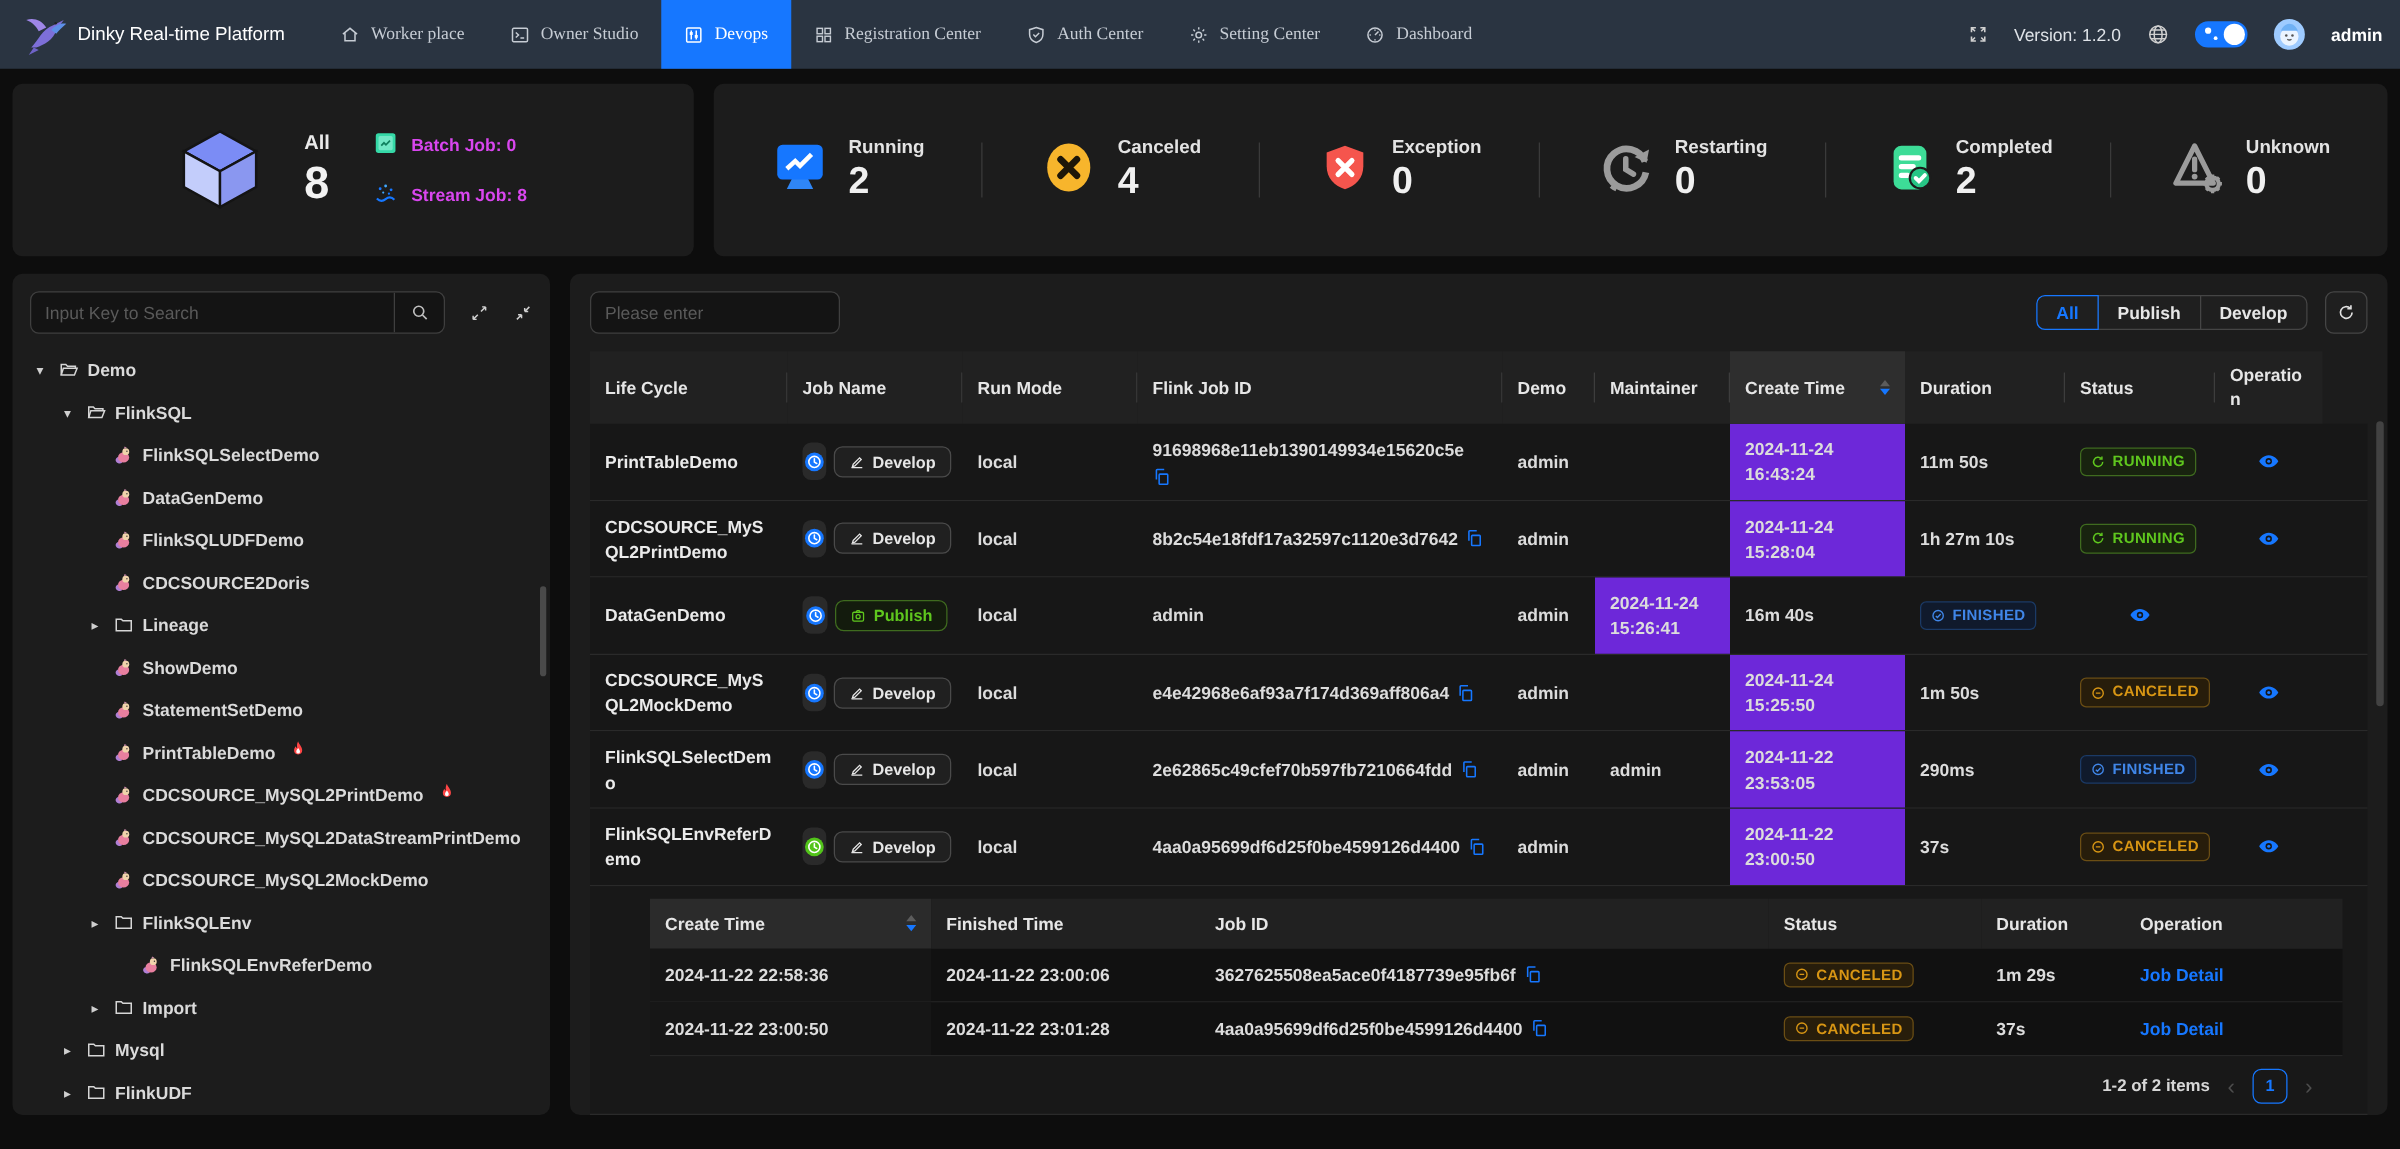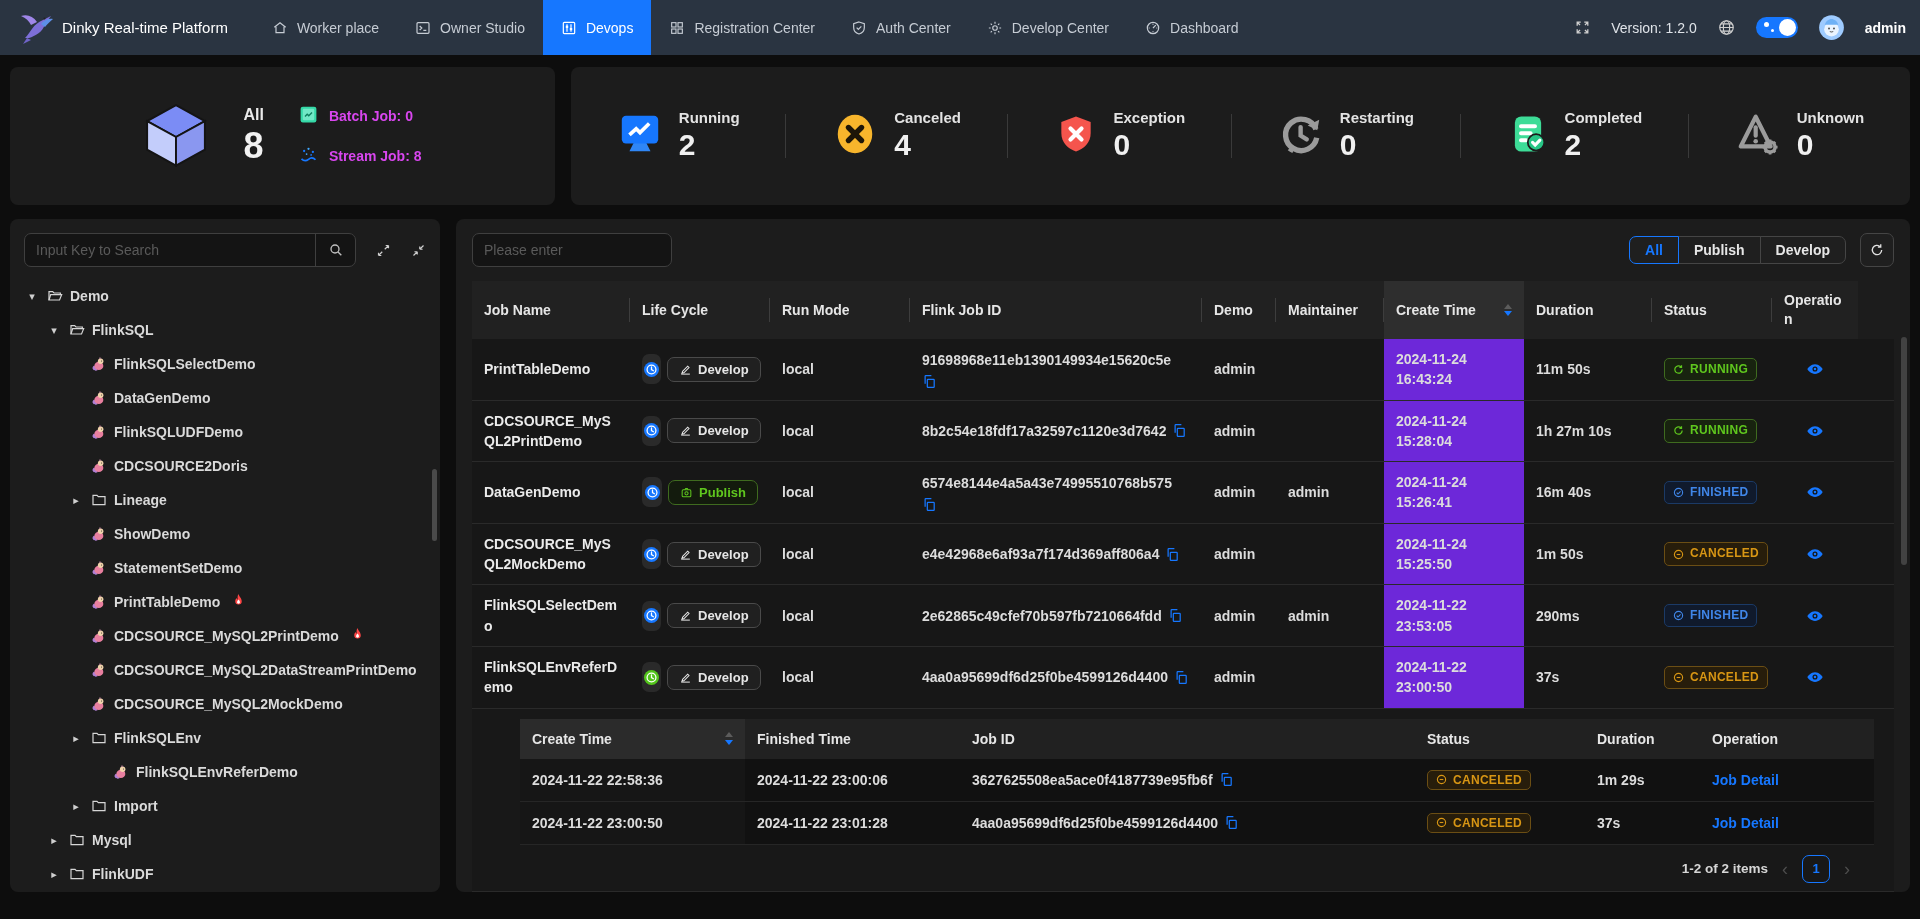--- a/index.html
+++ b/index.html
@@ -4,21 +4,21 @@
 <style>
   * { margin:0; padding:0; box-sizing:border-box; }
   html,body { background:#0d0d0d; }
   body { font-family:"Liberation Sans", sans-serif; color:#d9d9d9; }
   .page { position:relative; width:1920px; height:919px; overflow:hidden; background:#0d0d0d; }
 
   
   .navbar { display:flex; align-items:center; height:55px; background:#2a3441; padding:0 14px; }
   .logo { display:grid; place-items:center; width:46px; }
   .brand { color:#fff; font-size:15px; font-weight:400; margin:0 26px 0 2px; white-space:nowrap; }
-  .nav-items { display:flex; height:55px; }
+  .nav-items { display:flex; height:55px;font-family:Liberation Serif, serif; }
   .nav-item { display:flex; align-items:center; gap:9px; padding:0 18px; color:#c6ccd4; font-size:14px; cursor:pointer; white-space:nowrap; }
   .nav-item.active { background:#1677ff; color:#fff; }
   .nav-item .nico { display:grid; place-items:center; }
   .nav-right { margin-left:auto; display:flex; align-items:center; gap:20px; color:#dfe3e8; font-size:14px; }
   .toggle { position:relative; width:42px; height:21px; background:#1677ff; border-radius:11px; display:inline-block; }
   .toggle .knob { position:absolute; right:2px; top:2px; width:17px; height:17px; background:#fff; border-radius:50%; }
   .toggle .star1,.toggle .star2 { position:absolute; background:#fff; border-radius:50%; }
   .toggle .star1 { width:5px; height:5px; left:8px; top:5px; }
   .toggle .star2 { width:3px; height:3px; left:15px; top:12px; }
   .username { color:#fff; font-weight:600; }
@@ -174,21 +174,21 @@
           </span>
           <span>Auth Center</span>
         </div>
         <div class="nav-item">
           <span class="nico">
             <svg viewBox="0 0 24 24" width="16" height="16" fill="none" stroke="currentColor" stroke-width="1.7">
               <circle cx="12" cy="12" r="3.4"></circle>
               <path d="M12 2.8v2.7M12 18.5v2.7M2.8 12h2.7M18.5 12h2.7M5.5 5.5l1.9 1.9M16.6 16.6l1.9 1.9M18.5 5.5l-1.9 1.9M7.4 16.6l-1.9 1.9"></path>
             </svg>
           </span>
-          <span>Develop Center</span>
+          <span>Setting Center</span>
         </div>
         <div class="nav-item">
           <span class="nico">
             <svg viewBox="0 0 24 24" width="16" height="16" fill="none" stroke="currentColor" stroke-width="1.8">
               <circle cx="12" cy="12" r="8.5"></circle>
               <path d="M12 12l4.2-4.2M12 5.5V7M5.5 12H7M17 12h1.5M12 17v1.5"></path>
             </svg>
           </span>
           <span>Dashboard</span>
         </div>
@@ -589,24 +589,24 @@
                 <path d="M19 12a7 7 0 1 1-2.1-5"></path>
                 <path d="M17.6 3.2v4.3h-4.3"></path>
               </svg>
           </span>
         </div>
       </div>
 
       <div class="table">
         <div class="trow" id="thead">
             <div class="th">
+              <span>Life Cycle</span>
+            </div>
+            <div class="th">
               <span>Job Name</span>
-            </div>
-            <div class="th">
-              <span>Life Cycle</span>
             </div>
             <div class="th">
               <span>Run Mode</span>
             </div>
             <div class="th">
               <span>Flink Job ID</span>
             </div>
             <div class="th">
               <span>Demo</span>
             </div>
@@ -756,29 +756,20 @@
                     <svg viewBox="0 0 24 24" width="13" height="13" fill="none" stroke="currentColor" stroke-width="1.9">
                       <rect x="4" y="7" width="16" height="13" rx="2"></rect>
                       <circle cx="12" cy="13.5" r="3"></circle>
                       <path d="M9 7l1.5-2.5h3L15 7"></path>
                     </svg>
                   </span>
                   <span>Publish</span>
                 </button>
               </div>
               <div class="td">local</div>
-              <div class="td idcell">
-                <span>6574e8144e4a5a43e74995510768b575</span>
-                <span class="copy-btn">
-                  <svg viewBox="0 0 24 24" width="15" height="15" fill="none" stroke="#1677ff" stroke-width="2">
-                    <rect x="8.5" y="8.5" width="11" height="13" rx="1"></rect>
-                    <path d="M5 15.5v-12a1 1 0 0 1 1-1h9"></path>
-                  </svg>
-                </span>
-              </div>
               <div class="td">admin</div>
               <div class="td">admin</div>
               <div class="td sorted-col">2024-11-24 15:26:41</div>
               <div class="td">16m 40s</div>
               <div class="td">
                 <span class="badge st-FINISHED">
                   <span style="display: grid;">
                     <svg viewBox="0 0 24 24" width="11" height="11" fill="none" stroke="currentColor" stroke-width="2.4">
                       <circle cx="12" cy="12" r="9"></circle>
                       <path d="M8 12.5l2.8 2.8 5.7-6"></path>

